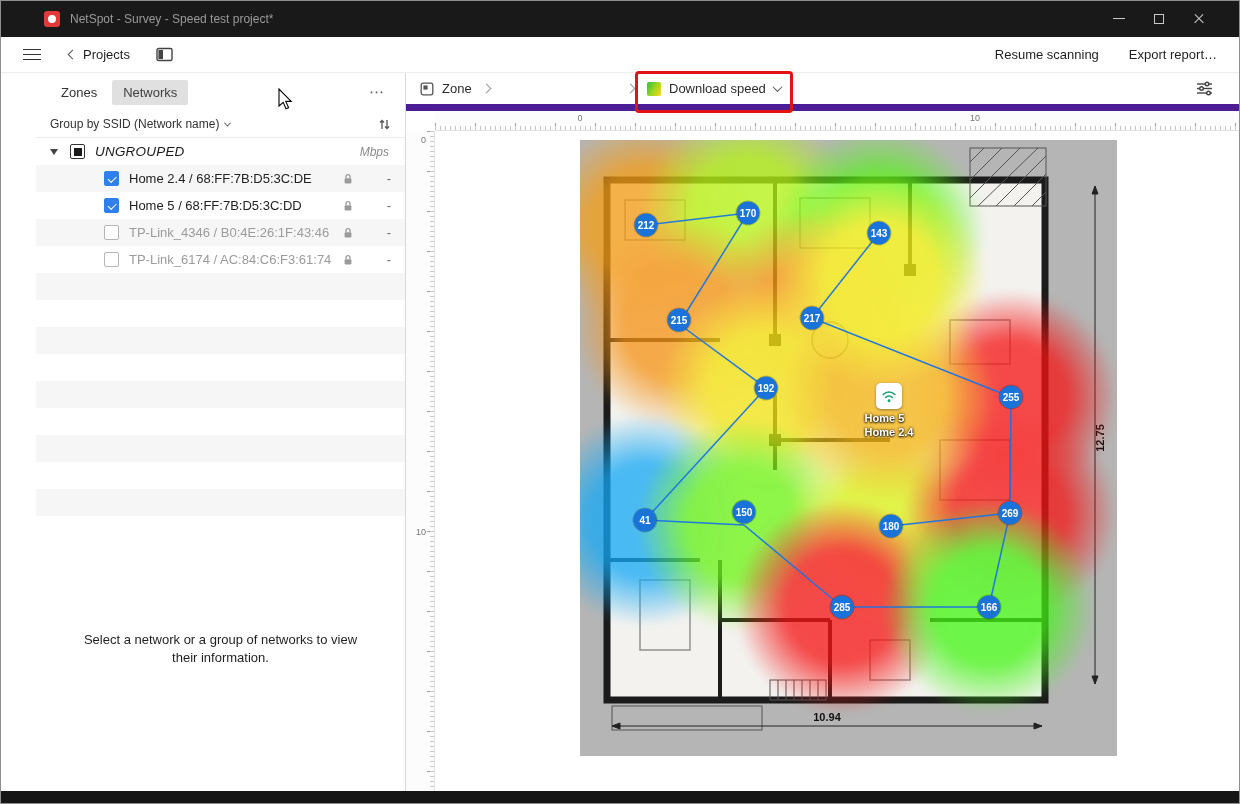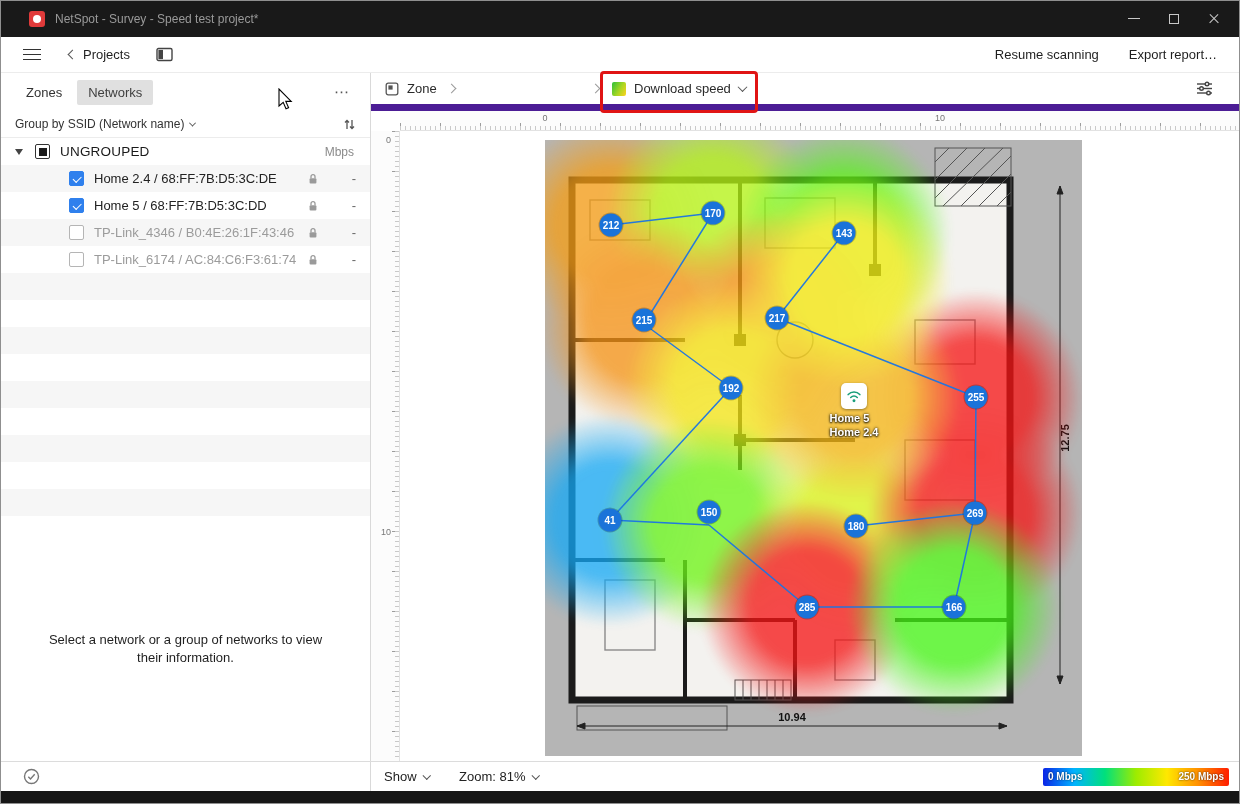--- a/index.html
+++ b/index.html
@@ -1,20 +1,20 @@
 <!DOCTYPE html>
 <html><head>
 <meta charset="utf-8">
 <style>
   * { margin:0; padding:0; box-sizing:border-box; }
   html,body { background:#dcdcdc; font-family:"Liberation Sans", sans-serif; }
   .window { position:relative; width:1240px; height:804px; background:#fff; border:1px solid #8f8f8f; display:flex; flex-direction:column; overflow:hidden; }
 
   
-  .titlebar { height:36px; background:#191919; display:flex; align-items:center; padding:0 14px; flex:0 0 auto; }
+  .titlebar { height:36px; background:#191919; display:flex; align-items:center; padding:0 29px; flex:0 0 auto; }
   .app-icon { width:16px; height:16px; border-radius:3px; background:#e03a3a; margin:0 10px 0 14px; position:relative; flex:0 0 auto; }
   .app-icon::after { content:""; position:absolute; inset:4px; border-radius:50%; background:#fff; }
   .win-title { color:#9a9a9a; font-size:12px; }
   .win-controls { margin-left:auto; display:flex; gap:26px; align-items:center; padding-right:4px; }
   .wc { width:14px; height:14px; position:relative; cursor:default; }
   .wc-min::after { content:""; position:absolute; left:1px; right:1px; top:6px; height:1.4px; background:#c8c8c8; }
   .wc-max::after { content:""; position:absolute; inset:2px; border:1.3px solid #c8c8c8; }
   .wc-close::before, .wc-close::after { content:""; position:absolute; left:1px; right:1px; top:6px; height:1.4px; background:#c8c8c8; }
   .wc-close::before { transform:rotate(45deg); }
   .wc-close::after { transform:rotate(-45deg); }
@@ -26,32 +26,32 @@
   .back-group { display:flex; align-items:center; gap:7px; cursor:pointer; }
   .chv { display:inline-block; width:7px; height:7px; border-right:1.6px solid #555; border-bottom:1.6px solid #555; }
   .chv-down { transform:rotate(45deg) translate(-1px,-1px); }
   .chv-right { transform:rotate(-45deg); }
   .chv-left { transform:rotate(135deg); }
   .panel-icon { margin-left:26px; cursor:pointer; display:flex; }
   .toolbar-right { margin-left:auto; display:flex; gap:30px; padding-right:6px; }
   .tb-action { cursor:pointer; color:#1f1f1f; }
 
   
-  .content { flex:1 1 auto; display:flex; min-height:0; }
+  .content { flex:1 1 auto; display:flex; min-height:0;padding-left:35px; }
 
   
   .sidebar { width:370px; flex:0 0 auto; border-right:1px solid #d9d9d9; position:relative; background:#fff; }
   .sb-tabs { height:38px; display:flex; align-items:center; padding:0 14px; gap:4px; }
   .sb-tab { font-size:13px; color:#333; padding:5px 11px; border-radius:2px; cursor:pointer; }
   .sb-tab.active { background:#e0e0e0; color:#404040; }
   .sb-more { margin-left:auto; color:#555; font-size:15px; letter-spacing:1px; cursor:pointer; padding:2px 6px; }
   .sb-groupby { height:27px; display:flex; align-items:center; padding:0 14px; border-bottom:1px solid #ececec; font-size:12px; color:#333; }
   .sb-groupby .chv { width:5px; height:5px; margin-left:6px; }
   .sb-sort { margin-left:auto; cursor:pointer; display:flex; }
-  .sb-header { height:27px; display:flex; align-items:center; padding:0 14px; font-size:13px; color:#1a1a1a; }
+  .sb-header { height:27px; display:flex; align-items:center; padding:0 14px; font-size:13px; color:#1a1a1a;font-style:italic; }
   .expander { width:0; height:0; border-left:4.5px solid transparent; border-right:4.5px solid transparent; border-top:6px solid #444; margin-right:12px; cursor:pointer; }
   .cb { width:15px; height:15px; border:1.4px solid #b5b5b5; border-radius:2px; background:#fff; position:relative; flex:0 0 auto; cursor:pointer; }
   .cb.mixed { border-color:#333; }
   .cb.mixed::after { content:""; position:absolute; inset:2.5px; background:#1b1b1b; }
   .cb.checked { background:#2f80ed; border-color:#2f80ed; }
   .cb.checked::after { content:""; position:absolute; left:3px; top:4px; width:7px; height:3.5px; border-left:1.8px solid #fff; border-bottom:1.8px solid #fff; transform:rotate(-45deg); }
   .sb-header .group-name { margin-left:10px; font-size:13.5px; letter-spacing:.2px; }
   .sb-header .unit { margin-left:auto; color:#8a8a8a; font-size:12px; padding-right:2px; }
   .rows { }
   .net-row { height:27px; display:flex; align-items:center; padding:0 14px 0 68px; font-size:13px; color:#222; }
@@ -381,42 +381,20 @@
                 <div>Home 2.4</div>
               </div>
             </div>
 
           </div>
         </div>
       </div>
     </div>
   </div>
 
-  <div class="statusbar">
-    <div class="sb-left-cell">
-      <svg width="17" height="17" viewBox="0 0 17 17">
-        <circle cx="8.5" cy="8.5" r="7" fill="none" stroke="#777" stroke-width="1.4"></circle>
-        <path d="M5.3 8.7 L7.5 10.9 L11.7 6.3" fill="none" stroke="#777" stroke-width="1.4"></path>
-      </svg>
-    </div>
-    <div class="sb-right-cell">
-      <div class="show-group">
-        <span>Show</span>
-        <span class="chv chv-down"></span>
-      </div>
-      <div class="zoom-group">
-        <span>Zoom: 81%</span>
-        <span class="chv chv-down"></span>
-      </div>
-      <div class="legend" style="background: linear-gradient(to right, rgb(11, 36, 230), rgb(0, 179, 255), rgb(0, 224, 124), rgb(157, 236, 0), rgb(255, 232, 0), rgb(255, 144, 0), rgb(255, 28, 0));">
-        <span>0 Mbps</span>
-        <span>250 Mbps</span>
-      </div>
-    </div>
-  </div>
 
   <div class="bottom-strip"></div>
 
   <svg class="cursor-svg" width="15" height="22" viewBox="0 0 15 22">
     <path d="M1 1 L1 18 L5.2 14.4 L8 20.8 L10.6 19.7 L7.8 13.4 L13.2 13.4 Z" fill="#fff" stroke="#000" stroke-width="1.1"></path>
   </svg>
 
 </div>
 
 </body></html>

